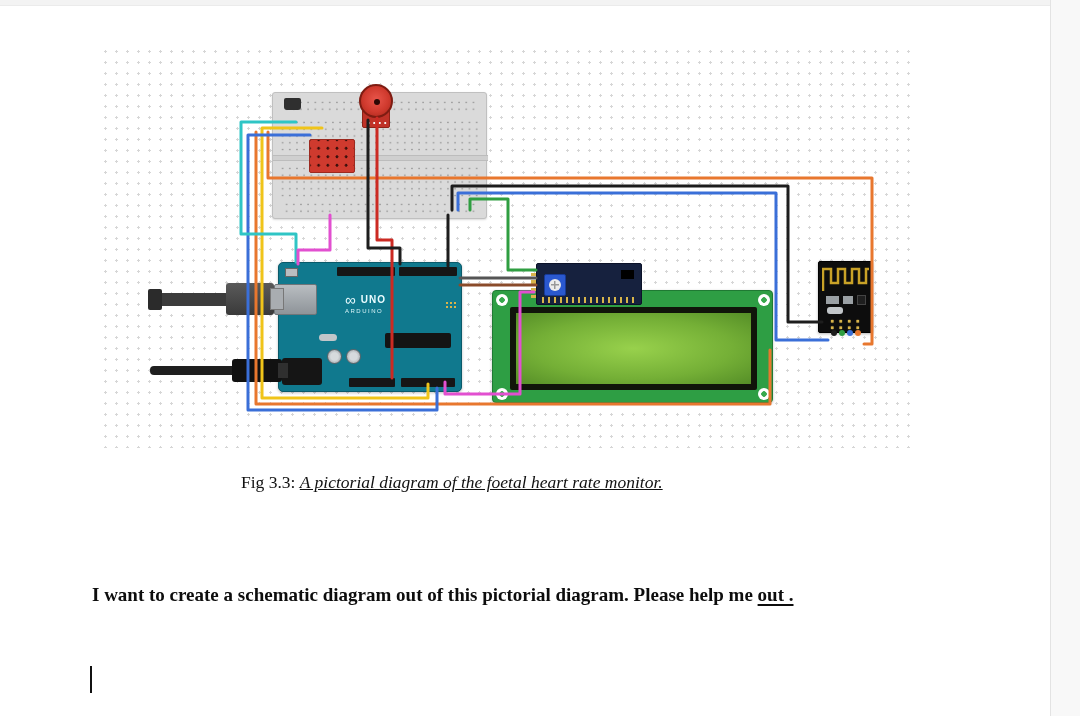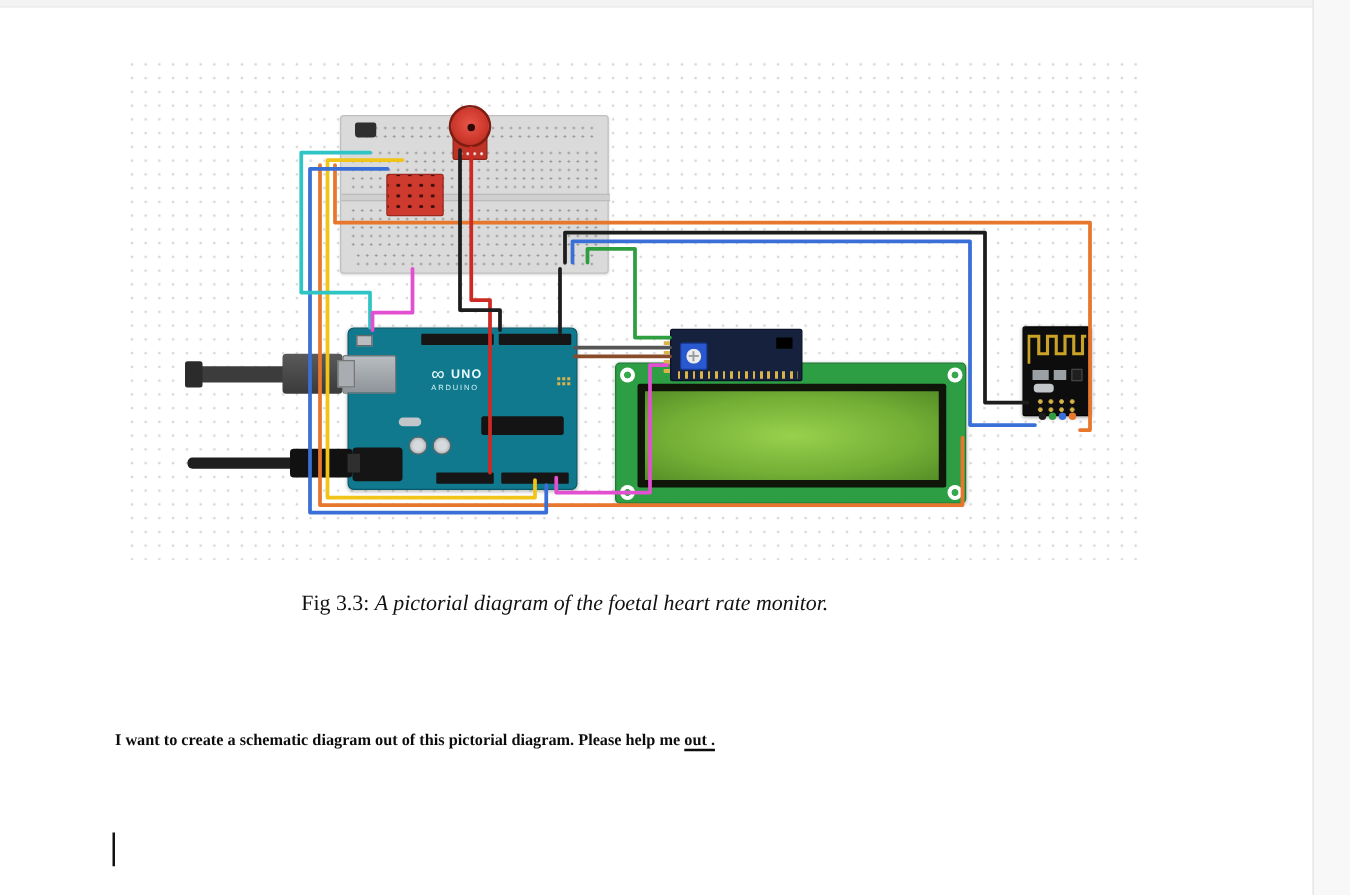--- a/index.html
+++ b/index.html
@@ -115,22 +115,22 @@
               background:linear-gradient(#5a5a5a,#3a3a3a); border-radius:3px; }
   .usb-ferrule { left:270px; top:288px; width:14px; height:22px; background:#a9adb1; border:1px solid #777; }
   .pwr-cable { left:150px; top:366px; width:86px; height:9px; background:#1f1f1f; border-radius:4px; }
   .pwr-plug { left:232px; top:359px; width:50px; height:23px; background:#111; border-radius:3px; }
   .pwr-tip { left:278px; top:363px; width:10px; height:15px; background:#2f2f2f; }
 
   .wires { left:0; top:0; width:1080px; height:716px; pointer-events:none; }
 
   
   .caption { left:241px; top:472px; font-size:17.5px; color:#111; white-space:nowrap; }
-  .caption .ital { font-style:italic; }
-  .para { left:92px; font-size:13px; font-weight:bold; color:#0d0d0d; white-space:nowrap; }
+  .caption .ital { font-style:italic;text-decoration:underline; }
+  .para { left:92px; font-size:19px; font-weight:bold; color:#0d0d0d; white-space:nowrap; }
   .p1 { top:584px; }
   .p2 { top:622px; }
   .u-span { text-decoration:underline; text-decoration-thickness:1.5px; text-underline-offset:3px; }
   .misspell { text-decoration:underline wavy #e03131; text-decoration-thickness:1px; text-underline-offset:4px; }
   .caret { left:90px; top:666px; width:2px; height:27px; background:#111; }
 </style>
 </head>
 <body>
 
 <div class="page">

